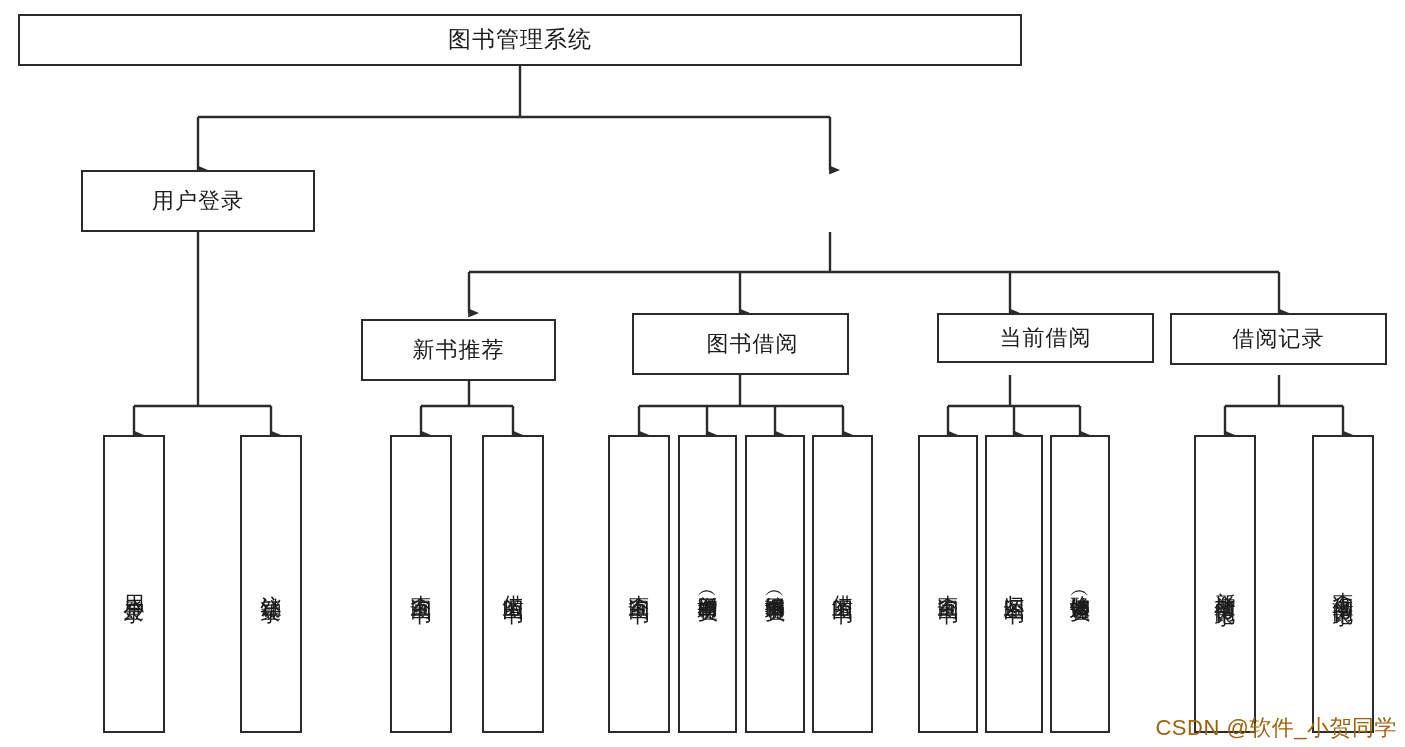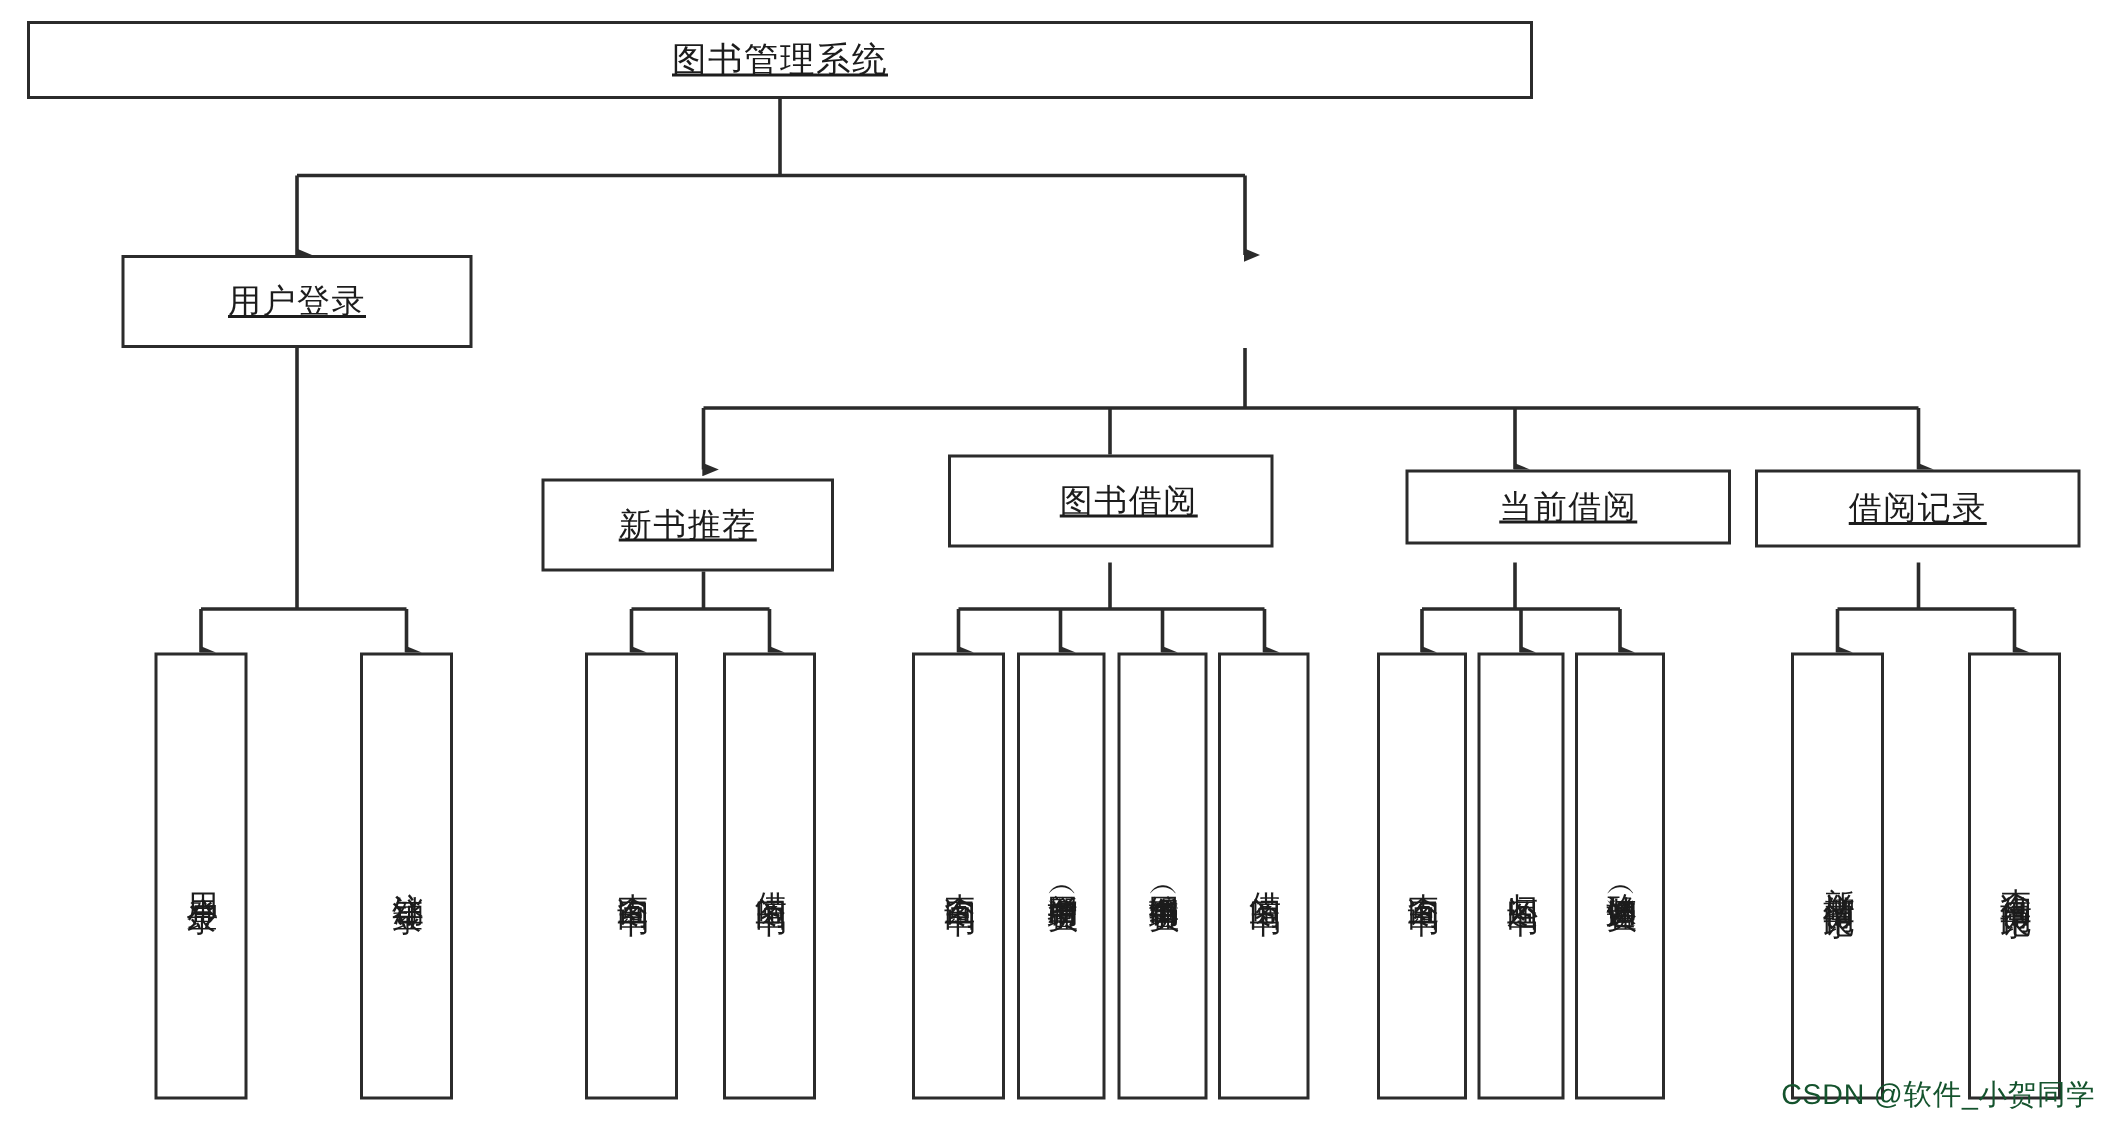--- a/index.html
+++ b/index.html
@@ -24,21 +24,20 @@
     background: #ffffff;
     display: flex;
     align-items: center;
     justify-content: center;
     color: #1c1c1c;
   }
   .node.horiz {
     font-size: 22px;
     letter-spacing: 1px;
     line-height: 1.2;
-    text-decoration: underline;
   }
   .node.root {
     font-size: 23px;
   }
   .node.vert {
     writing-mode: vertical-rl;
     text-orientation: upright;
     font-size: 21px;
     letter-spacing: 3px;
     line-height: 1.15;
@@ -60,22 +59,22 @@
   }
   .edge {
     stroke: #2b2b2b;
     stroke-width: 2.4;
     fill: none;
   }
   .watermark {
     position: absolute;
     right: 8px;
     bottom: 4px;
-    font-size: 19px;
-    color: #14532d;
+    font-size: 22px;
+    color: #a16207;
     letter-spacing: 0.5px;
     white-space: nowrap;
   }
 </style>
 </head>
 <body>
 
 <div id="canvas">
 
   <svg class="edges" viewBox="0 0 1405 747" xmlns="http://www.w3.org/2000/svg">
@@ -124,21 +123,21 @@
     <path class="edge" d="M1225,406 L1343,406"></path>
     <path class="edge" d="M1225,406 L1225,435" marker-end="url(#arrow)"></path>
     <path class="edge" d="M1343,406 L1343,435" marker-end="url(#arrow)"></path>
   </svg>
 
   <div class="node root horiz" style="left: 18px; top: 14px; width: 1004px; height: 52px;">图书管理系统</div>
 
   <div class="node horiz" style="left: 81px; top: 170px; width: 234px; height: 62px;">用户登录</div>
 
   <div class="node horiz" style="left: 361px; top: 319px; width: 195px; height: 62px;">新书推荐</div>
-  <div class="node horiz" style="left: 632px; top: 303px; width: 217px; height: 62px; padding-left: 24px;">图书借阅</div>
+  <div class="node horiz" style="left: 632px; top: 313px; width: 217px; height: 62px; padding-left: 24px;">图书借阅</div>
   <div class="node horiz" style="left: 901px; top: 313px; width: 217px; height: 50px; margin-left: 36px;">当前借阅</div>
   <div class="node horiz" style="left: 1170px; top: 313px; width: 217px; height: 52px;">借阅记录</div>
 
   <div class="node vert" style="left: 103px; top: 435px; width: 62px; height: 298px;">用户登录</div>
   <div class="node vert" style="left: 240px; top: 435px; width: 62px; height: 298px;">注销登录</div>
   <div class="node vert" style="left: 390px; top: 435px; width: 62px; height: 298px;">查询图书</div>
   <div class="node vert" style="left: 482px; top: 435px; width: 62px; height: 298px;">借阅图书</div>
   <div class="node vert" style="left: 608px; top: 435px; width: 62px; height: 298px;">查询图书</div>
   <div class="node vert tight" style="left: 678px; top: 435px; width: 59px; height: 298px;">新增图书（管理员）</div>
   <div class="node vert tight" style="left: 745px; top: 435px; width: 60px; height: 298px;">编辑图书（管理员）</div>

